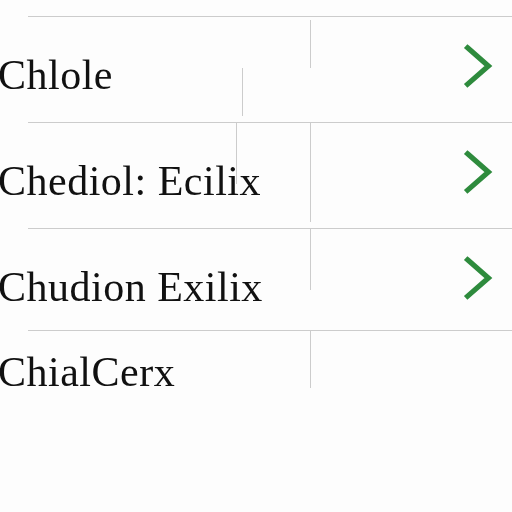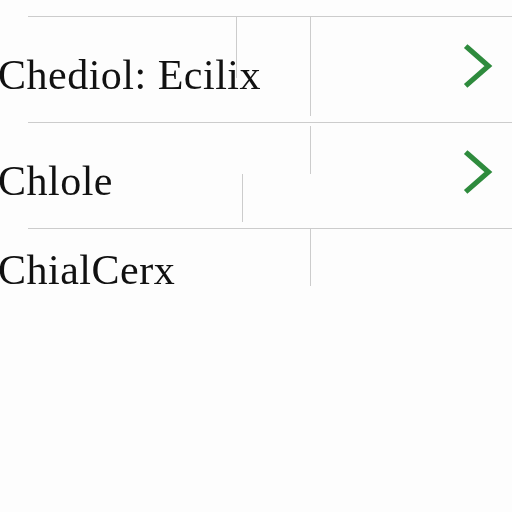--- a/index.html
+++ b/index.html
@@ -19,43 +19,53 @@
   .check{position:absolute;right:8px;top:24px}
   .check svg{width:52px;height:52px;stroke:#2e8b3d;stroke-width:10;fill:none;stroke-linecap:square}
 </style>
 </head>
 <body>
 
 <div class="sheet">
 
   <div class="row">
     <div class="gridline h h1"></div>
+    <div class="gridline v" style="left:242px;top:52px;height:48px"></div>
+    <div class="gridline v" style="left:310px;top:4px;height:48px"></div>
+    <span class="label single">Chlole</span>
+    <span class="check">
+      <svg viewBox="0 0 100 100">
+          <path d="M30 15 L70 50 L30 85"></path>
+        </svg>
+    </span>
+  </div>
+
+  <div class="row">
+    <div class="gridline h h1"></div>
     <div class="gridline v" style="left:236px;top:0;height:62px"></div>
     <div class="gridline v" style="left:310px;top:0;height:100px"></div>
     <span class="label">Chediol: Ecilix</span>
     <span class="check">
       <svg viewBox="0 0 100 100">
           <path d="M30 15 L70 50 L30 85"></path>
         </svg>
     </span>
   </div>
 
+
   <div class="row">
     <div class="gridline h h1"></div>
-    <div class="gridline v" style="left:242px;top:52px;height:48px"></div>
-    <div class="gridline v" style="left:310px;top:4px;height:48px"></div>
-    <span class="label single">Chlole</span>
+    <div class="gridline v" style="left:310px;top:0;height:62px"></div>
+    <span class="label">Chudion Exilix</span>
     <span class="check">
       <svg viewBox="0 0 100 100">
           <path d="M30 15 L70 50 L30 85"></path>
         </svg>
     </span>
   </div>
-
-
 
   <div class="row">
     <div class="gridline h h1"></div>
     <div class="gridline v" style="left:310px;top:0;height:58px"></div>
     <span class="label single" style="top:18px">ChialCerx</span>
   </div>
 
 </div>
 
 </body></html>

